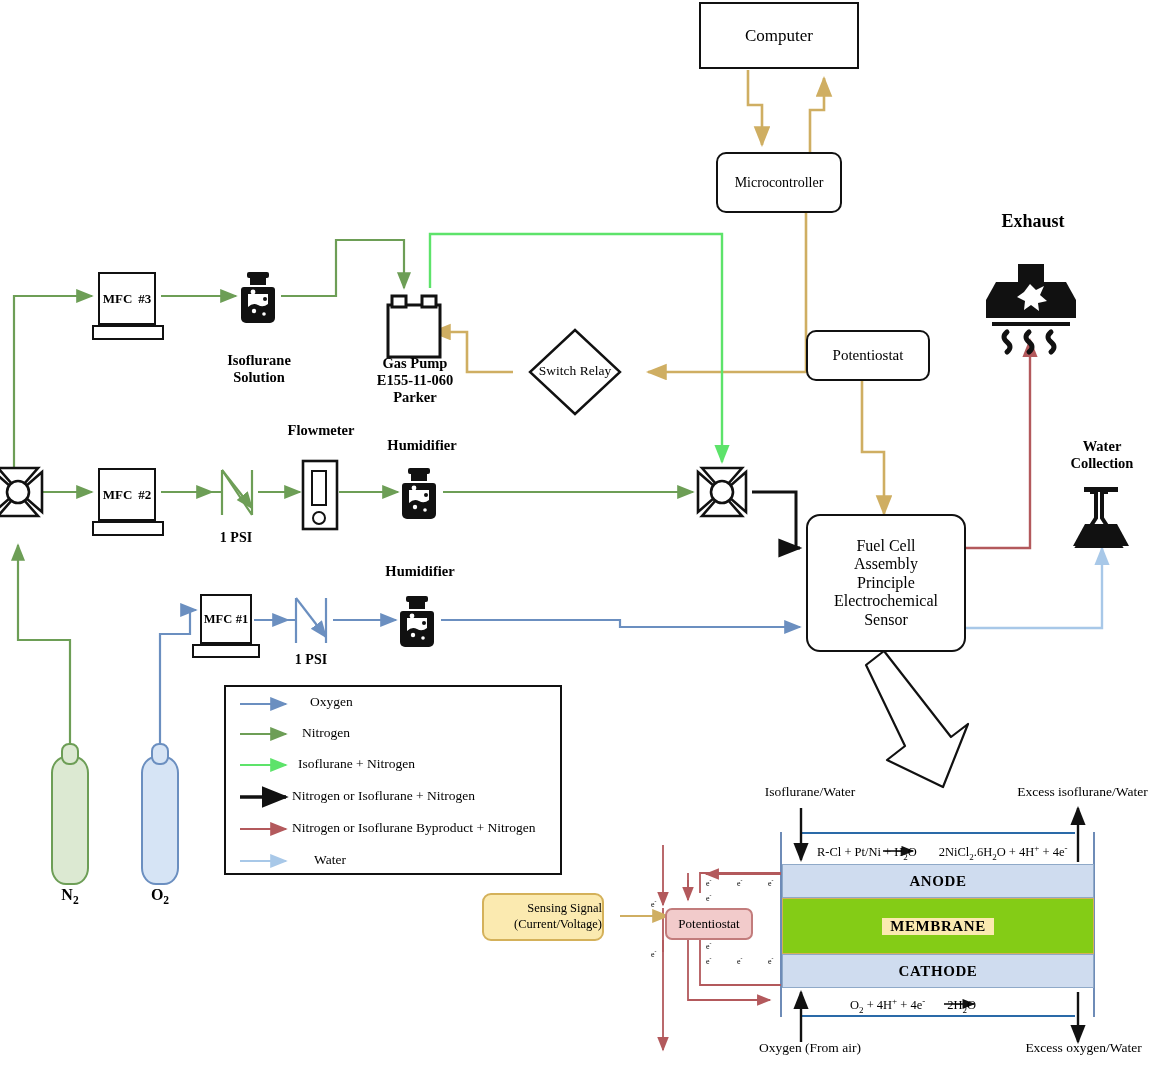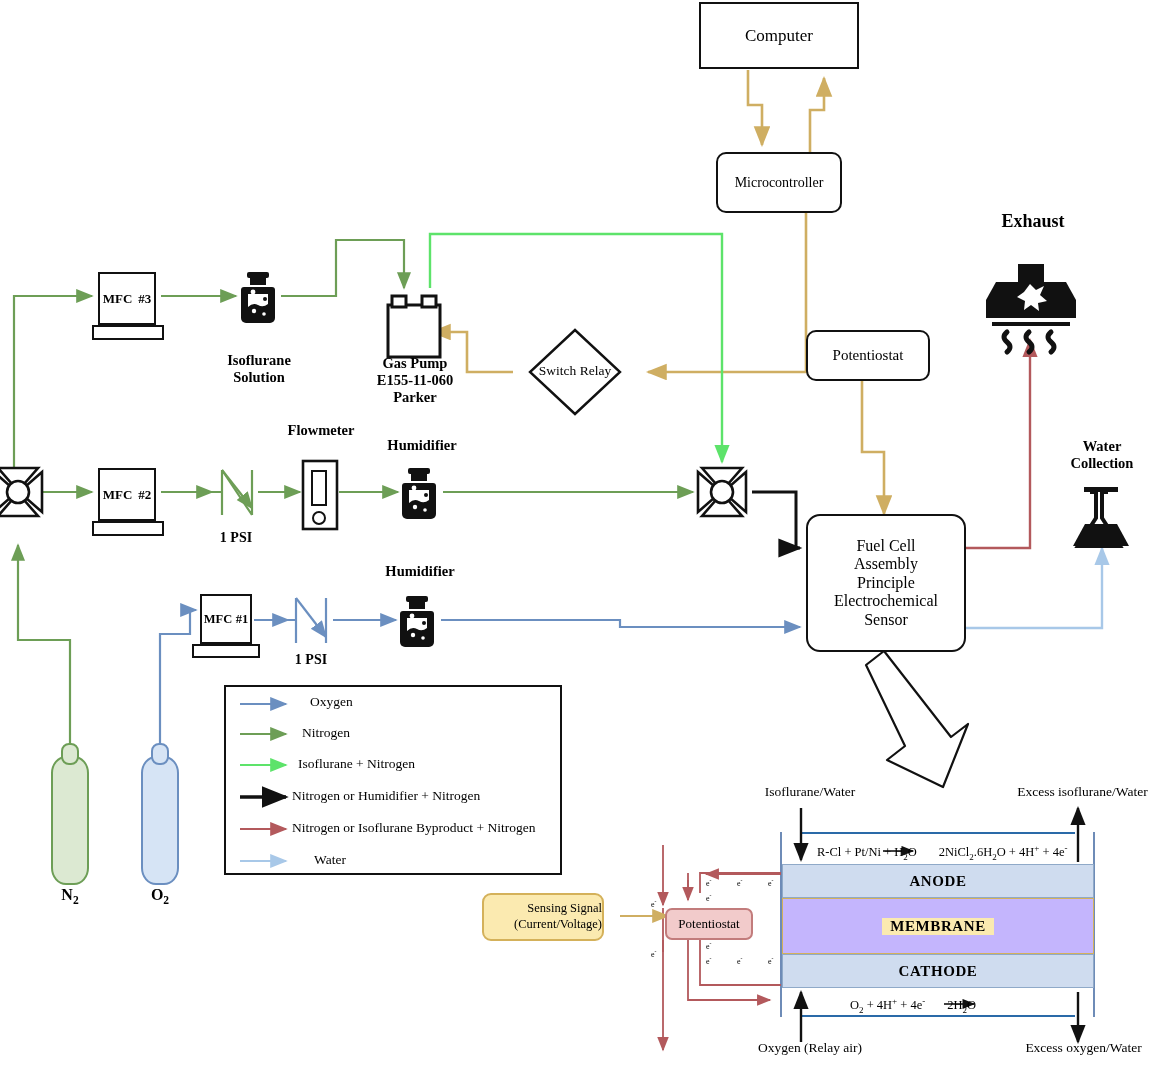--- a/index.html
+++ b/index.html
@@ -359,53 +359,53 @@
     <div class="legrow" style="left:84px;top:7px;">
         <span class="legtext">Oxygen</span>
       </div>
     <div class="legrow" style="left:76px;top:38px;">
         <span class="legtext">Nitrogen</span>
       </div>
     <div class="legrow" style="left:72px;top:69px;">
          <span class="legtext">Isoflurane + Nitrogen</span>
       </div>
     <div class="legrow" style="left:66px;top:101px;">
-         <span class="legtext">Nitrogen or Humidifier + Nitrogen</span>
+         <span class="legtext">Nitrogen or Isoflurane + Nitrogen</span>
       </div>
     <div class="legrow" style="left:66px;top:133px;">
         <span class="legtext">Nitrogen or Isoflurane Byproduct + Nitrogen</span>
       </div>
     <div class="legrow" style="left:88px;top:165px;">
         <span class="legtext">Water</span>
       </div>
   </div>
 
   <div class="cellband" style="left:782px;top:864px;width:312px;height:34px;background:#cfdcef;
               border:1.3px solid #8fa9c8;font-size:15px;">
     <span>ANODE</span>
   </div>
-  <div class="cellband" style="left:782px;top:898px;width:312px;height:56px;background:#c4b5fd;
+  <div class="cellband" style="left:782px;top:898px;width:312px;height:56px;background:#84cc16;
               border:1.3px solid #d4b15a;font-size:15px;">
     <span style="background:#fbeab0;padding:0 8px;z-index:3;position:relative;">MEMBRANE</span>
   </div>
   <div class="cellband" style="left:782px;top:954px;width:312px;height:34px;background:#cfdcef;
               border:1.3px solid #8fa9c8;font-size:15px;">
     <span>CATHODE</span>
   </div>
 
   <div class="eq" style="left:817px;top:843px;">
     R-Cl + Pt/Ni + H<sub>2</sub>O&nbsp;&nbsp;&nbsp;&nbsp;&nbsp;&nbsp;&nbsp;2NiCl<sub>2</sub>.6H<sub>2</sub>O + 4H<sup>+</sup> + 4e<sup>-</sup>
   </div>
   <div class="eq" style="left:850px;top:996px;">
     O<sub>2</sub> + 4H<sup>+</sup> + 4e<sup>-</sup>&nbsp;&nbsp;&nbsp;&nbsp;&nbsp;&nbsp;&nbsp;2H<sub>2</sub>O
   </div>
 
   <div class="lbl" style="left:740px;top:784px;width:140px;font-size:13.5px;">Isoflurane/Water</div>
   <div class="lbl" style="left:1000px;top:784px;width:165px;font-size:13.5px;">Excess isoflurane/Water</div>
-  <div class="lbl" style="left:740px;top:1040px;width:140px;font-size:13.5px;">Oxygen (Relay air)</div>
+  <div class="lbl" style="left:740px;top:1040px;width:140px;font-size:13.5px;">Oxygen (From air)</div>
   <div class="lbl" style="left:1002px;top:1040px;width:163px;font-size:13.5px;">Excess oxygen/Water</div>
 
   <div class="node sensbox" style="left:482px;top:893px;width:122px;height:48px;font-size:12.5px;">
     <span>Sensing Signal</span>
     <span>(Current/Voltage)</span>
   </div>
 
   <div class="node potbox" style="left:665px;top:908px;width:88px;height:32px;font-size:13px;">
     <span>Potentiostat</span>
   </div>

